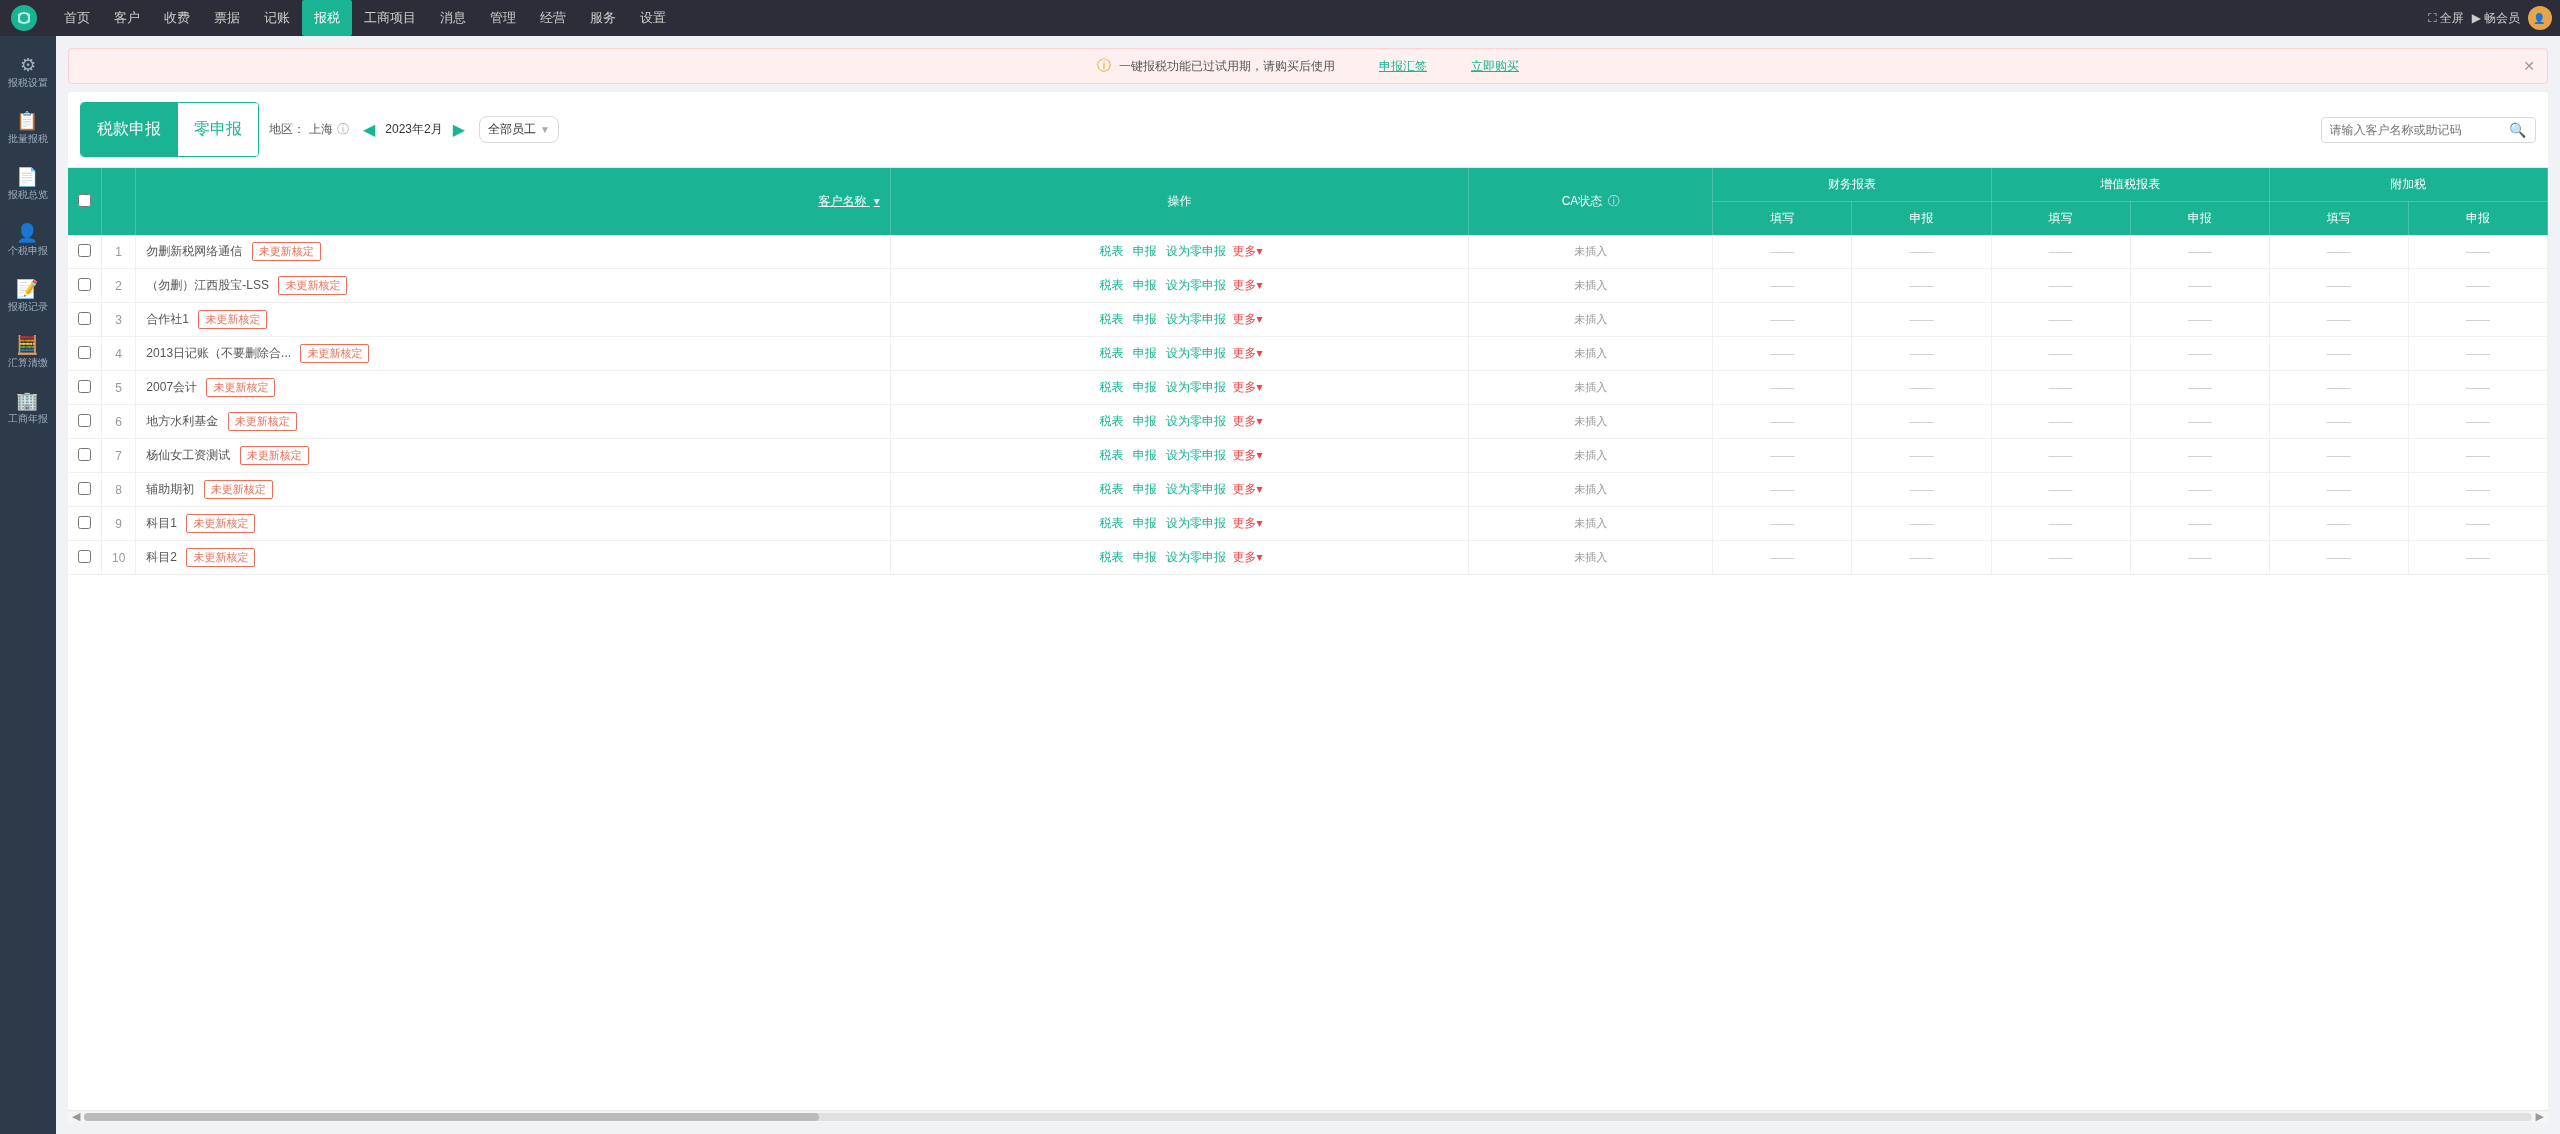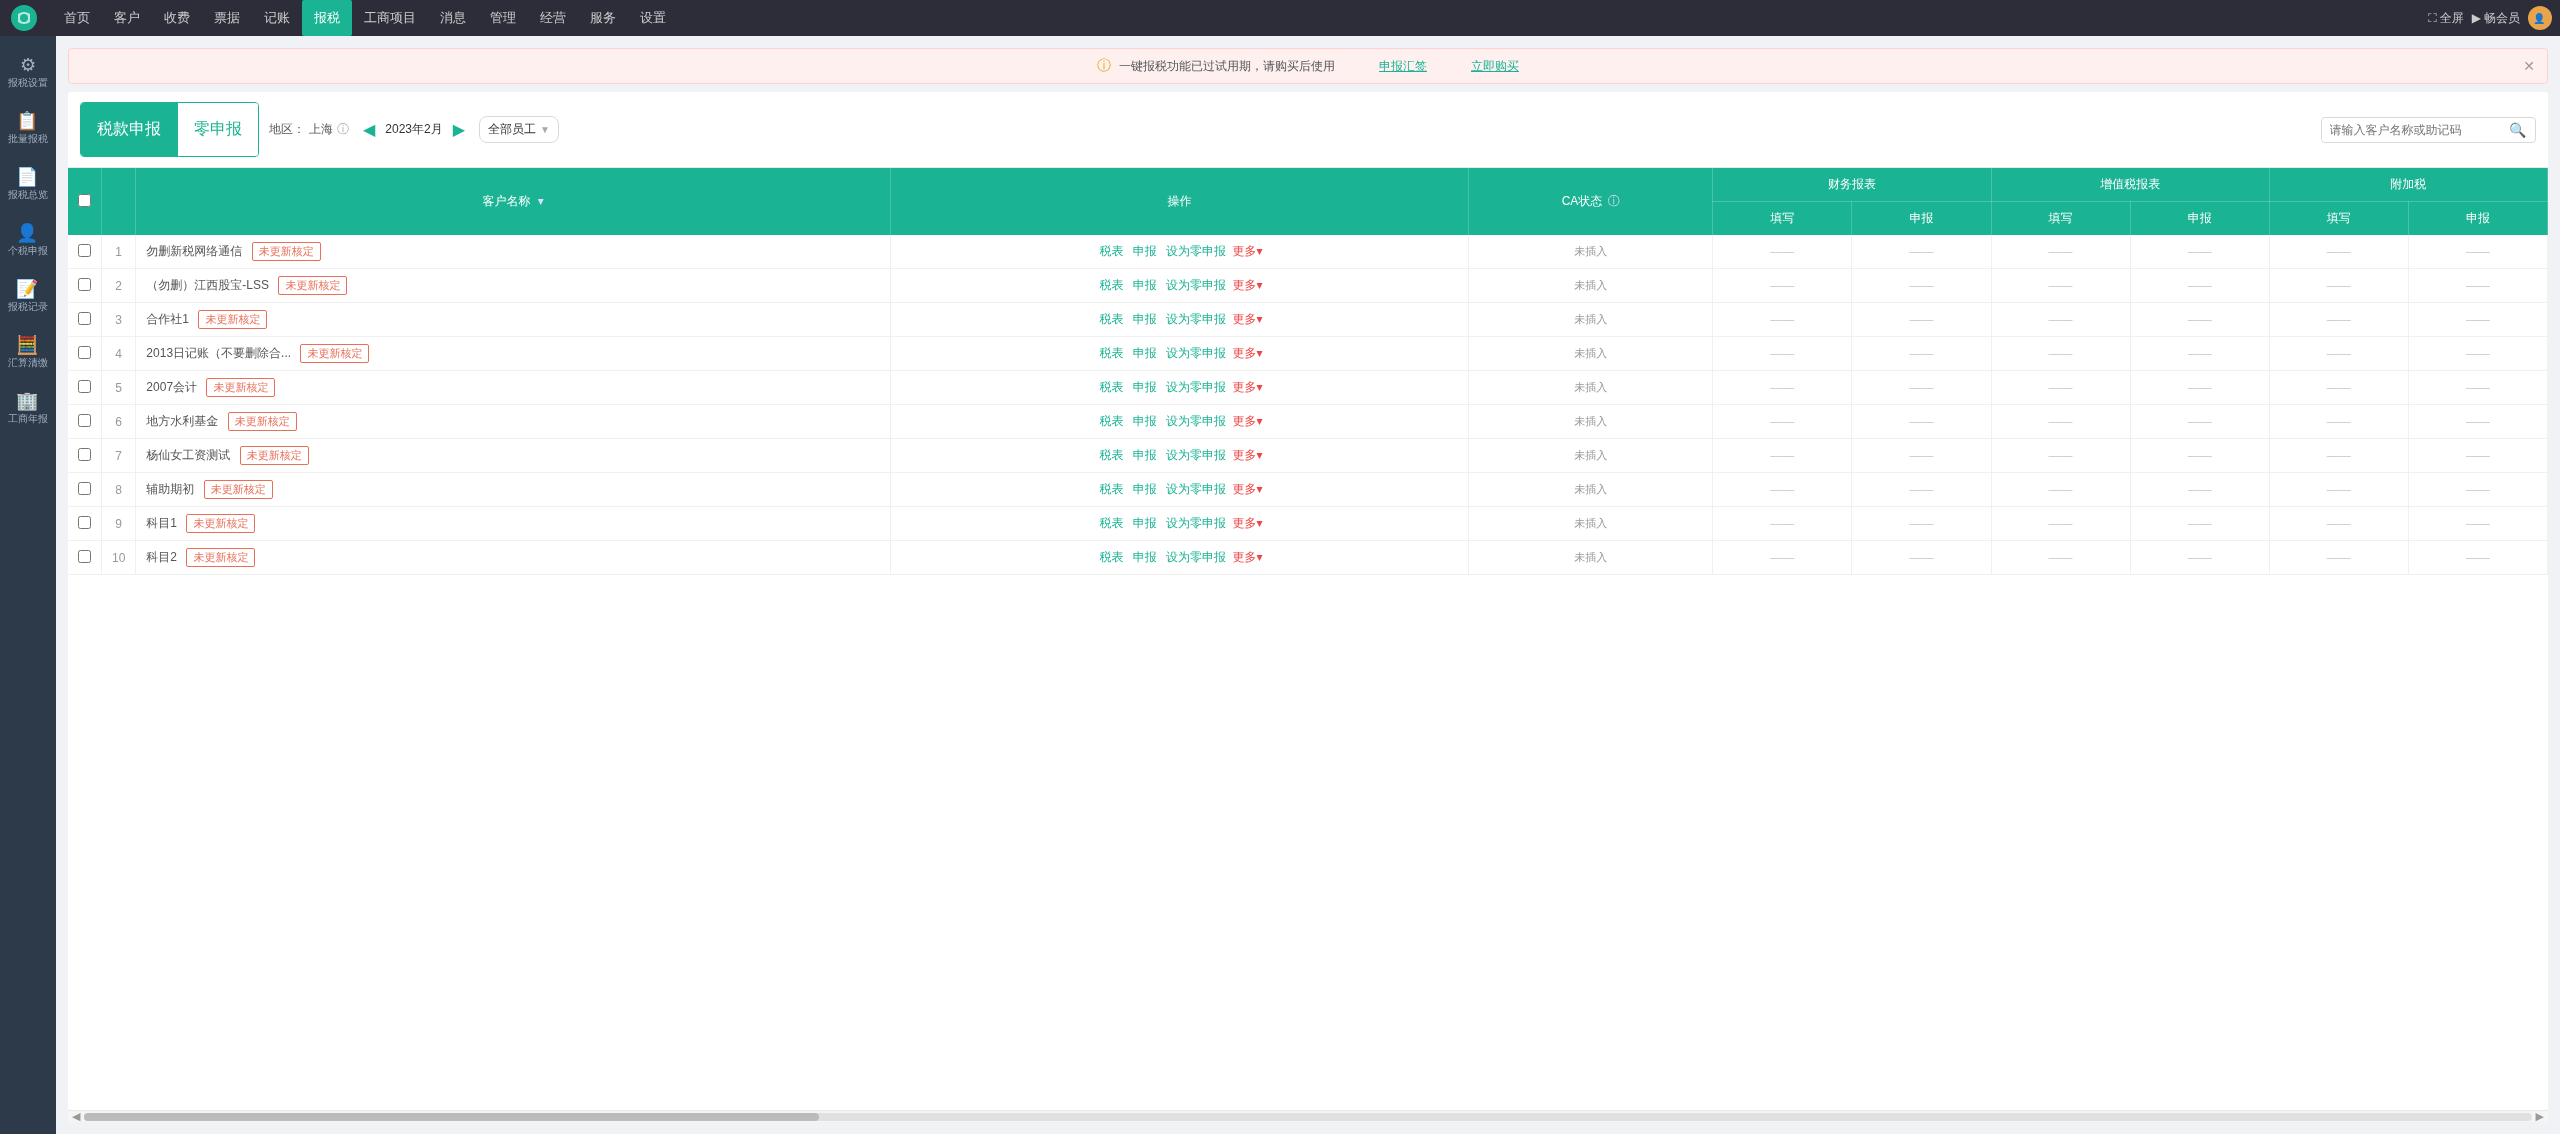--- a/index.html
+++ b/index.html
@@ -284,21 +284,21 @@
       background: #1ab394;
       color: #fff;
     }
     thead th {
       padding: 8px 10px;
       text-align: center;
       font-weight: normal;
       border-right: 1px solid rgba(255,255,255,0.2);
       white-space: nowrap;
     }
-    thead th.left { text-align: center; }
+    thead th.left { text-align: right; text-decoration: underline; }
     .th-group {
       background: #1ab394;
       color: #fff;
       text-align: center;
       border-bottom: 1px solid rgba(255,255,255,0.2);
       border-right: 1px solid rgba(255,255,255,0.2);
     }
     tbody tr { border-bottom: 1px solid #f0f0f0; }
     tbody td {
       padding: 7px 10px;

